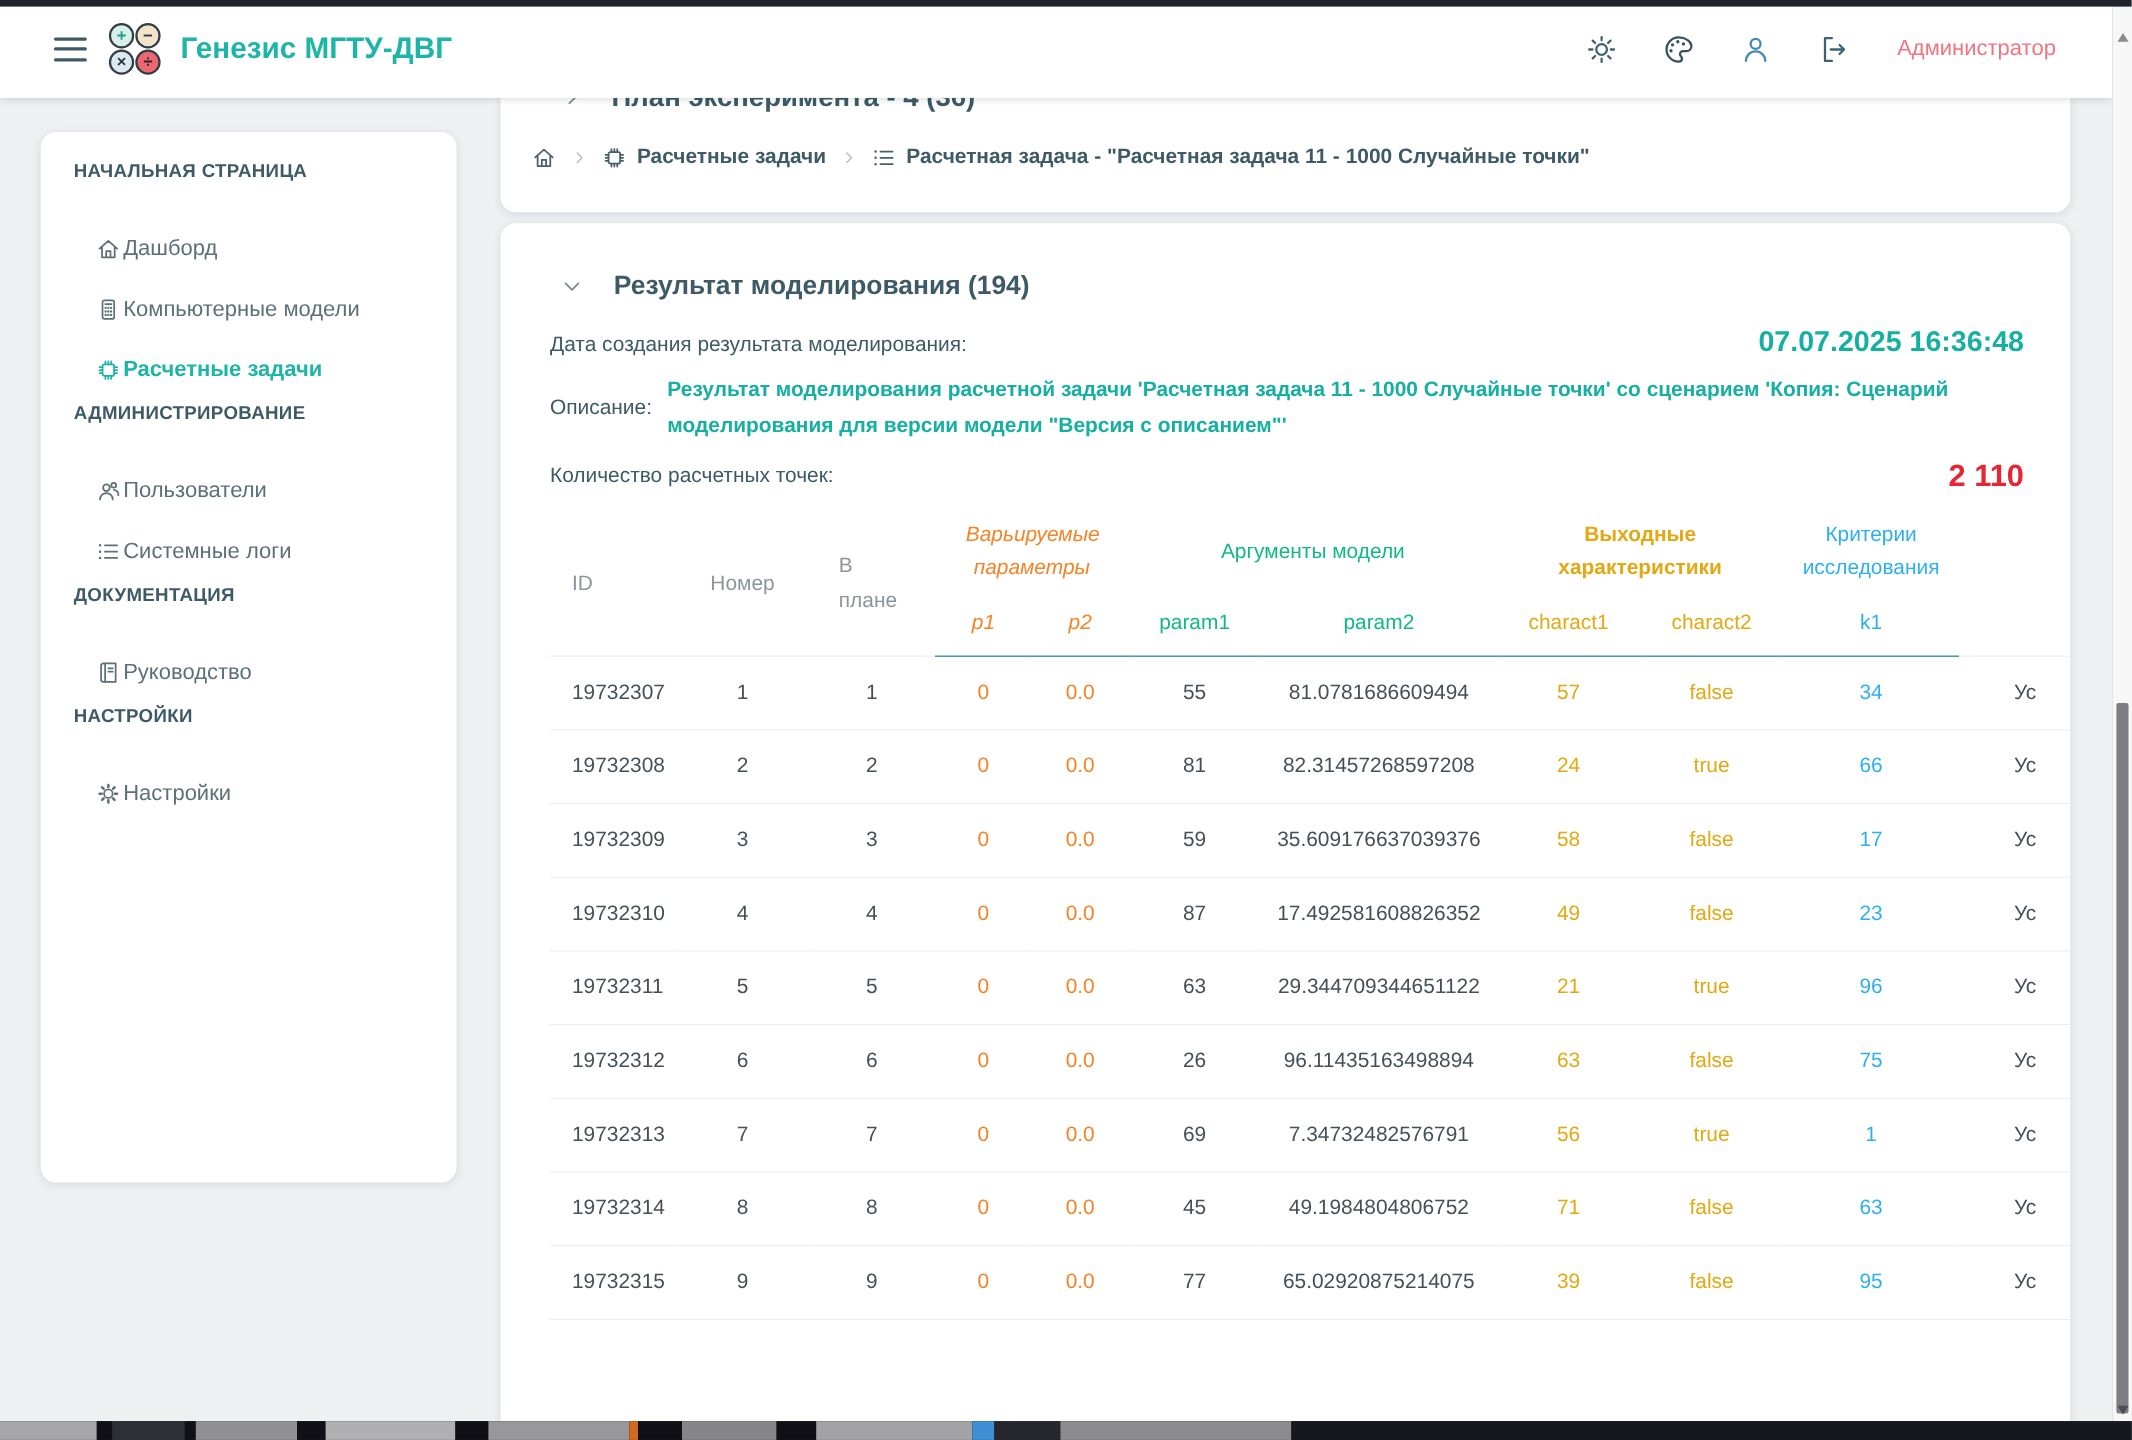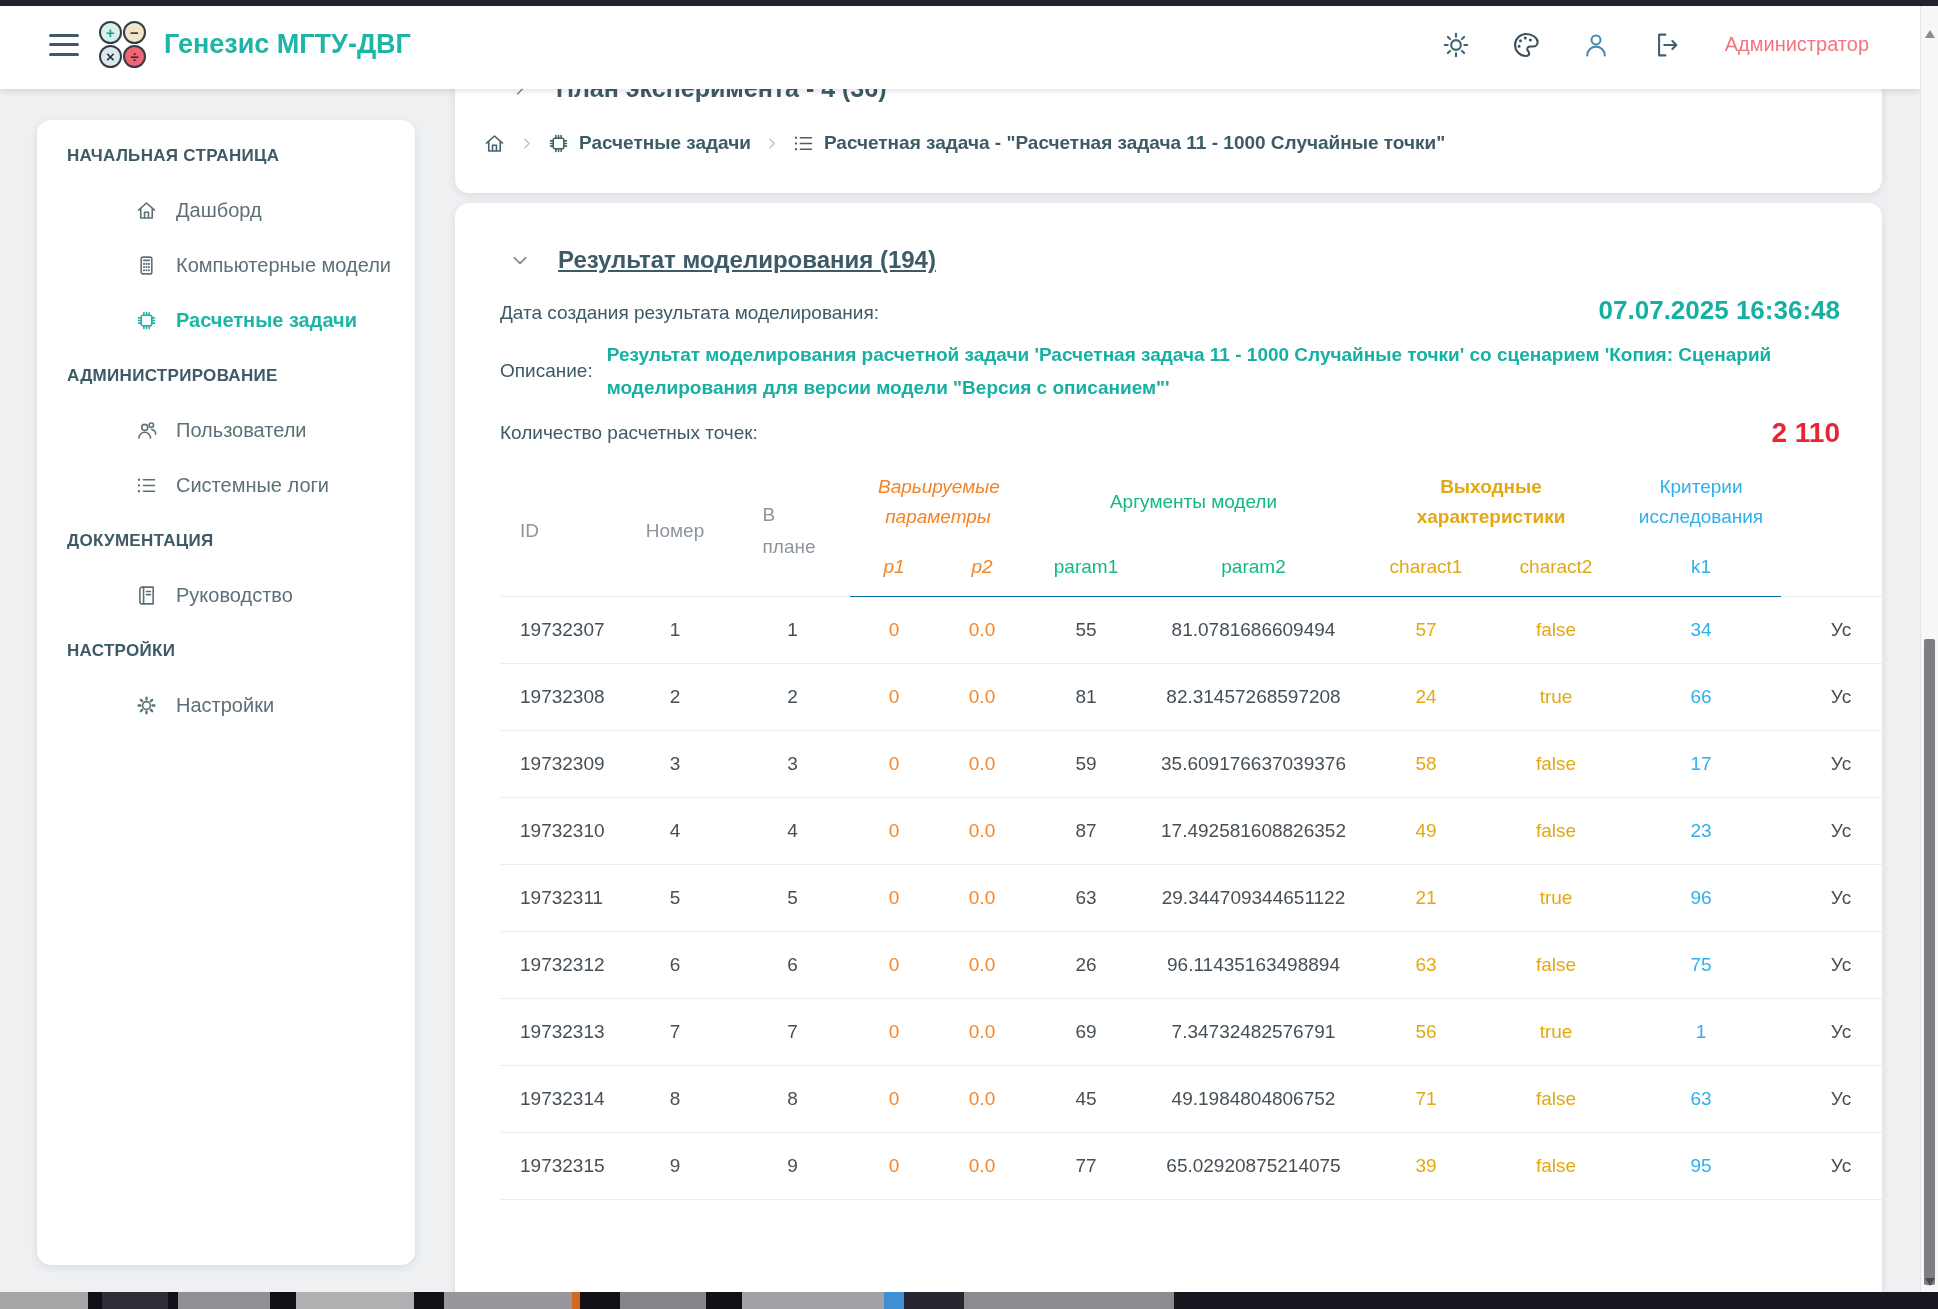--- a/index.html
+++ b/index.html
@@ -36,31 +36,31 @@
   .app-title { margin-left:18px; font-size:27px; font-weight:bold; color:#1db5a5; }
   .appbar-right { margin-left:auto; display:flex; align-items:center; gap:40px; }
   .appbar-right .abtn { width:30px; height:30px; cursor:pointer; }
   .c-sun, .c-logout { color:#3f6273; }
   .c-palette { color:#36505d; }
   .c-person { color:#4689b4; }
   .role-label { font-size:20px; color:#f4737e; margin-left:4px; }
 
   
   .sidebar {
-    position:absolute; left:37px; top:120px; width:378px; height:1145px;
+    position:absolute; left:37px; top:120px; width:378px; height:955px;
     background:#fff; border-radius:14px; box-shadow:0 2px 8px rgba(40,60,70,.10);
     padding-top:8px; z-index:5;
   }
   .side-header {
     height:55px; display:flex; align-items:center; padding-left:30px;
     font-size:17px; font-weight:bold; color:#3d5a66; letter-spacing:.3px;
   }
   .side-item {
-    height:55px; display:flex; align-items:center; gap:18px; padding-left:50px;
-    font-size:20px; color:#5d7078; cursor:pointer;margin-left:48px;
+    height:55px; display:flex; align-items:flex-end; gap:2px; padding-left:50px;
+    font-size:20px; color:#5d7078; cursor:pointer;
   }
   .side-item svg { width:23px; height:23px; flex:0 0 23px; }
   .side-item.active { color:#1db5a5; font-weight:bold; }
 
   
   .card {
     position:absolute; left:455px; width:1427px; background:#fff;
     border-radius:14px; box-shadow:0 2px 8px rgba(40,60,70,.10); z-index:1;
   }
   .card-top { top:40px; height:153px; }
@@ -68,21 +68,21 @@
 
   .collapsed-row { position:absolute; top:30px; left:55px; height:36px; display:flex; align-items:center; gap:26px; }
   .chev { width:20px; height:20px; color:#7d8a91; cursor:pointer; flex:0 0 20px; }
   .sec-title { font-size:25px; font-weight:bold; color:#3d5a66; }
 
   .breadcrumb { position:absolute; top:86px; left:28px; height:34px; display:flex; align-items:center; gap:13px; }
   .bc-item { display:flex; align-items:center; gap:9px; font-size:19px; font-weight:bold; color:#3d5a66; cursor:pointer; }
   .bc-item svg { width:23px; height:23px; color:#46606c; }
   .bc-sep { width:15px; height:15px; color:#b4bcc2; }
 
-  .section-row { display:flex; align-items:center; gap:28px; margin-left:55px; height:34px;text-decoration:underline; }
+  .section-row { display:flex; align-items:center; gap:28px; margin-left:55px; height:34px; }
   .section-row .sec-title { font-size:24px; }
 
   .date-row { display:flex; justify-content:space-between; align-items:baseline; margin:18px 42px 0 45px; }
   .plain-label { font-size:19px; color:#3d5a66; }
   .date-value { font-size:26px; font-weight:bold; color:#16b0a2; }
 
   .desc-row { display:flex; align-items:center; gap:14px; margin:12px 42px 0 45px; }
   .desc-text { width:1170px; font-size:19px; font-weight:bold; color:#16b0a2; line-height:33px; }
 
   .points-row { display:flex; justify-content:space-between; align-items:center; margin:42px 42px 0 0; }

